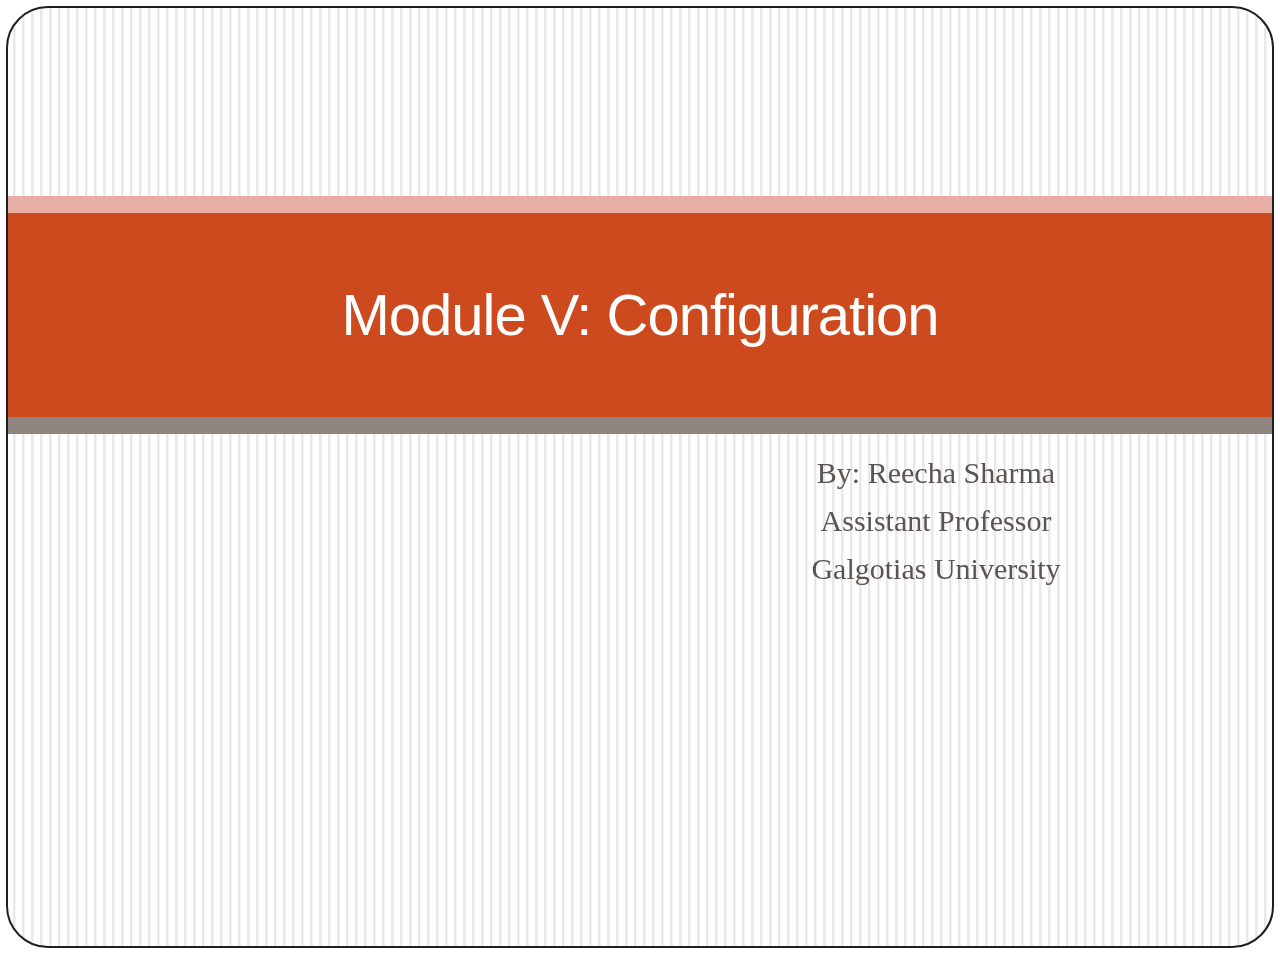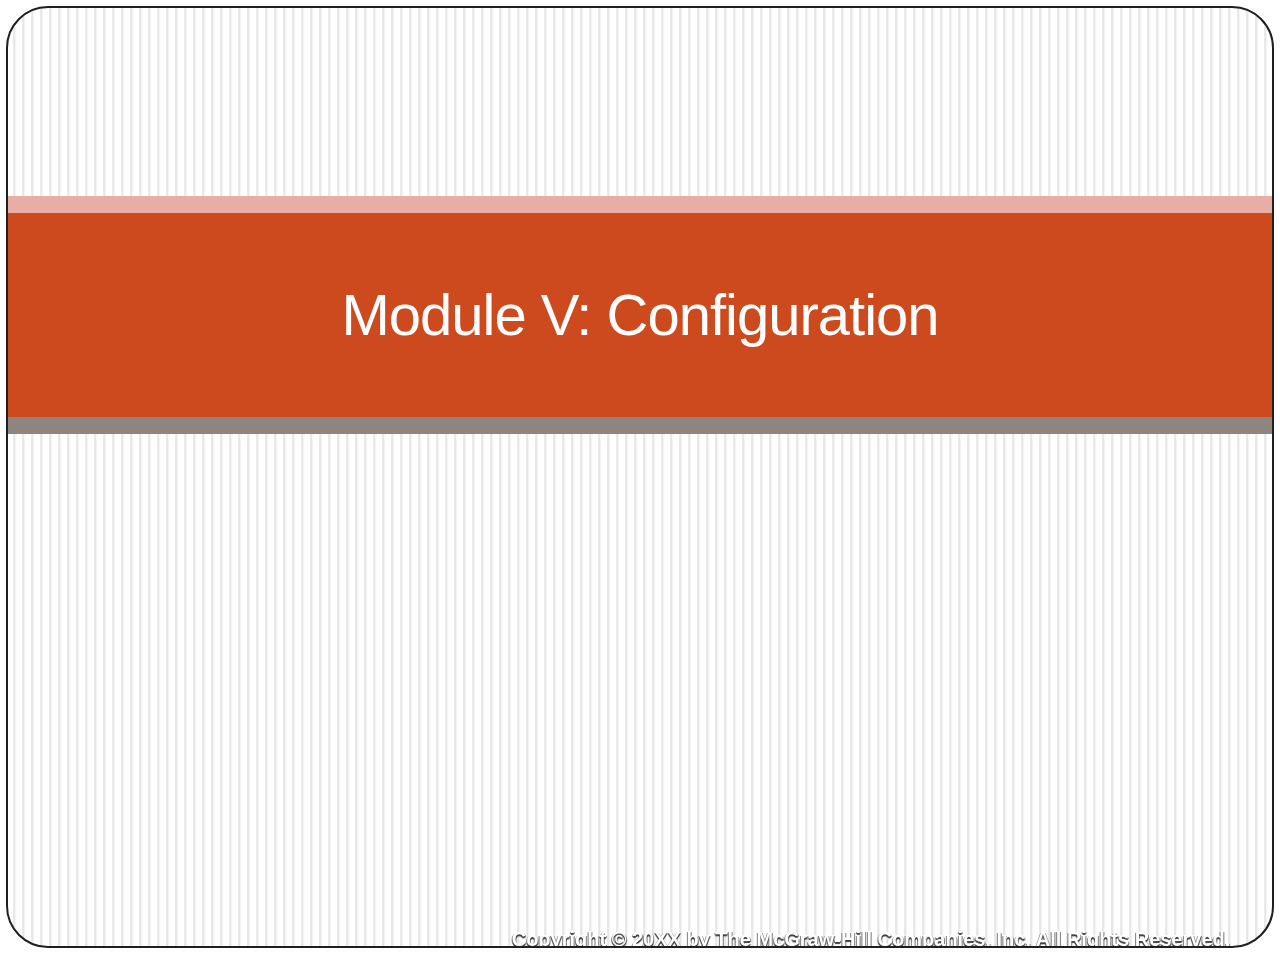--- a/index.html
+++ b/index.html
@@ -126,17 +126,21 @@
   <div class="slide">
 
     <div class="band-pink"></div>
 
     <div class="band-orange">
       <div class="title-line">Module V: Configuration</div>
     </div>
 
     <div class="band-gray"></div>
 
+    <div class="author-block">
+      <div class="author-line">By: Reecha Sharma</div>
+      <div class="author-line">Assistant Professor</div>
+      <div class="author-line">Galgotias University</div>
+    </div>
 
-    <div class="footer-copyright">Copyright © 20XX by The McGraw-Hill Companies, Inc. All Rights Reserved.</div>
 
   </div>
 </div>
 
 </body></html>

